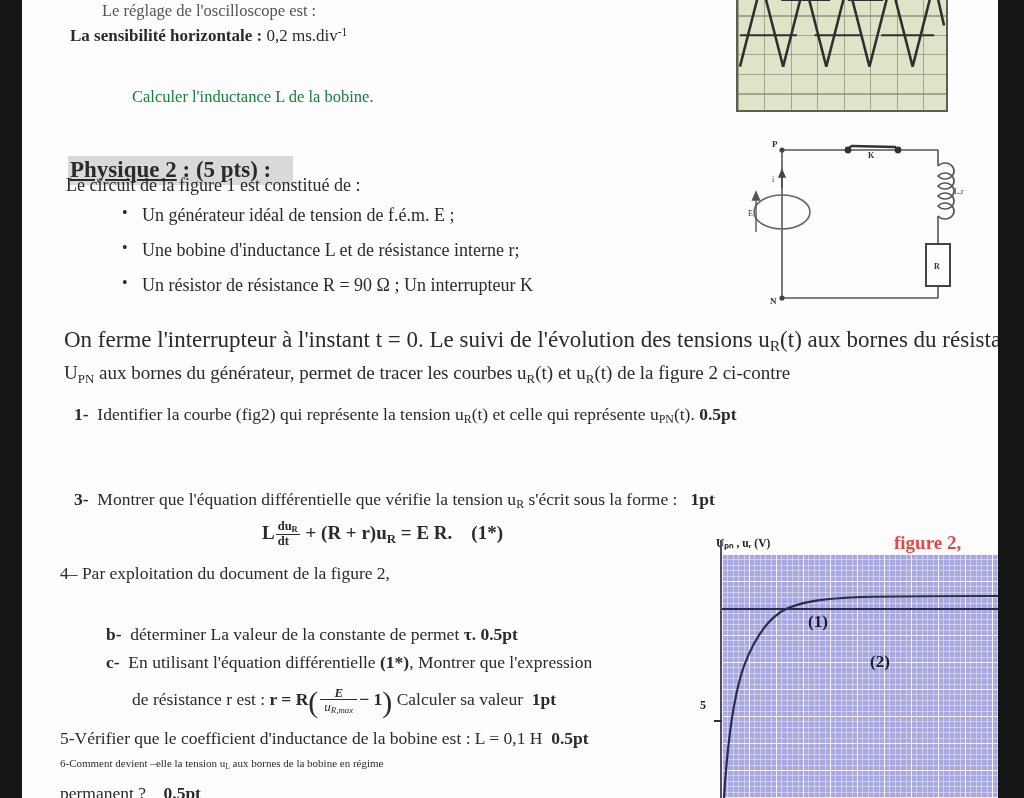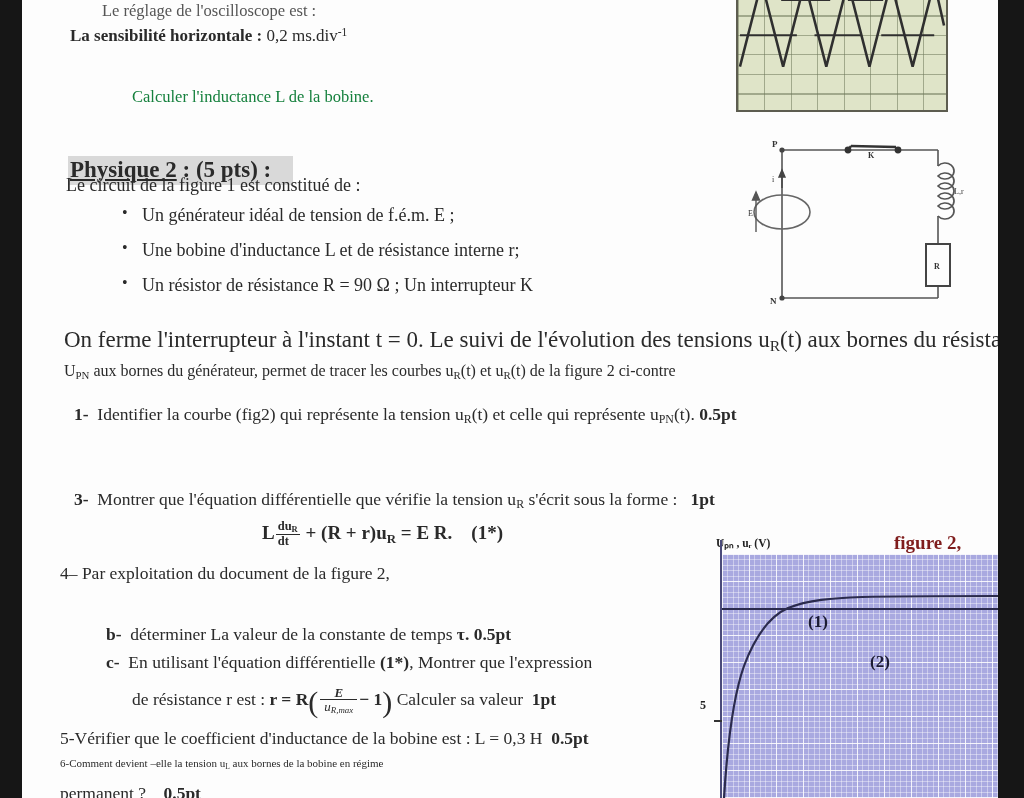--- a/index.html
+++ b/index.html
@@ -63,21 +63,21 @@
   #b1{left:120px; top:205px;}
   #b2{left:120px; top:240px;}
   #b3{left:120px; top:275px;}
 
   
   .fig1{position:absolute; left:726px; top:136px; width:236px; height:176px;}
   .fig1 svg{position:absolute; inset:0;}
 
   
   #p1{left:42px; top:327px; font-size:23px;}
-  #p2{left:42px; top:362px; font-size:16px;}
+  #p2{left:42px; top:362px; font-size:19px;}
 
   #q1{left:52px; top:404px; font-size:17.5px;}
   #q2{left:52px; top:446px; font-size:17.5px;}
   #q3{left:52px; top:489px; font-size:17.5px;}
 
   #eq{left:240px; top:521px; font-size:19px; font-weight:bold;}
   .frac{display:inline-block; vertical-align:middle; font-size:12.5px; line-height:1.03; position:relative; top:-1px; margin:0 1px;}
   .frac .num{display:block; border-bottom:1.4px solid #2a2a2a; padding:0 2px;}
   .frac .den{display:block; padding:0 2px;}
   .bigfrac{display:inline-block; text-align:center; vertical-align:middle; font-size:13px; line-height:1.05; margin:0 2px;}
@@ -91,21 +91,21 @@
   #q4c{left:84px; top:652px; font-size:17.5px;}
   #q4c2{left:110px; top:685px; font-size:17.5px;}
 
   #q5{left:38px; top:728px; font-size:17.5px;}
   #q6{left:38px; top:757px; font-size:11px;}
   #q6b{left:38px; top:783px; font-size:17.5px;}
 
   
   .fig2wrap{position:absolute; left:676px; top:532px; width:300px; height:266px;}
   #fig2-caption{
-    position:absolute; left:196px; top:0px; font-size:19px; font-weight:bold; color:#7f1d1d;
+    position:absolute; left:196px; top:0px; font-size:19px; font-weight:bold; color:#ef4444;
     white-space:nowrap;
   }
   #fig2-axislabel{
     position:absolute; left:18px; top:3px; font-size:11.5px; font-weight:bold; color:#222;
     white-space:nowrap;
   }
   #fig2-ytick{
     position:absolute; left:2px; top:166px; font-size:12px; font-weight:bold; color:#222;
   }
   .plot{
@@ -235,27 +235,27 @@
 
   <div class="txt" id="q3"><span class="b">3-</span>&nbsp; <span>Montrer que l'équation différentielle que vérifie la tension u</span><span class="sub">R</span> <span>s'écrit sous la forme :</span> &nbsp;&nbsp;<span class="b">1pt</span></div>
 
   <div class="txt" id="eq">
     <span>L</span><span class="frac"><span class="num"><span>du</span><span class="sub">R</span></span><span class="den">dt</span></span> <span>+ (R + r)u</span><span class="sub">R</span> <span>= E R.</span> &nbsp;&nbsp;&nbsp;<span>(1*)</span>
   </div>
 
   <div class="txt" id="q4"><span>4–</span> <span>Par exploitation du document de la figure 2,</span></div>
 
 
-  <div class="txt" id="q4b"><span class="b">b-</span>&nbsp; <span>déterminer La valeur de la constante de temps</span> <span class="b">τ.</span> <span class="b">0.5pt</span></div>
+  <div class="txt" id="q4b"><span class="b">b-</span>&nbsp; <span>déterminer La valeur de la constante de permet</span> <span class="b">τ.</span> <span class="b">0.5pt</span></div>
 
   <div class="txt" id="q4c"><span class="b">c-</span>&nbsp; <span>En utilisant l'équation différentielle</span> <span class="b">(1*)</span><span>, Montrer que l'expression</span></div>
 
   <div class="txt" id="q4c2"><span>de résistance r est :</span> <span class="b">r = R</span><span class="paren">(</span><span class="bigfrac"><span class="num ital b">E</span><span class="den ital"><span>u</span><span class="sub">R,max</span></span></span><span class="b">− 1</span><span class="paren">)</span> <span>Calculer sa valeur</span> &nbsp;<span class="b">1pt</span></div>
 
-  <div class="txt" id="q5"><span>5-Vérifier que le coefficient d'inductance de la bobine est : L = 0,3 H</span> &nbsp;<span class="b">0.5pt</span></div>
+  <div class="txt" id="q5"><span>5-Vérifier que le coefficient d'inductance de la bobine est : L = 0,1 H</span> &nbsp;<span class="b">0.5pt</span></div>
 
   <div class="txt" id="q6"><span>6-Comment devient –elle la tension u</span><span class="sub">L</span><span> aux bornes de la bobine en régime</span></div>
 
   <div class="txt" id="q6b"><span>permanent ?</span> &nbsp;&nbsp;&nbsp;<span class="b">0.5pt</span></div>
 
   <div class="fig2wrap">
     <div id="fig2-caption">figure 2,</div>
     <div id="fig2-axislabel">Uₚₙ , uᵣ (V)</div>
     <div id="fig2-ytick">5</div>
     <div class="axisline" id="yaxis"></div>

